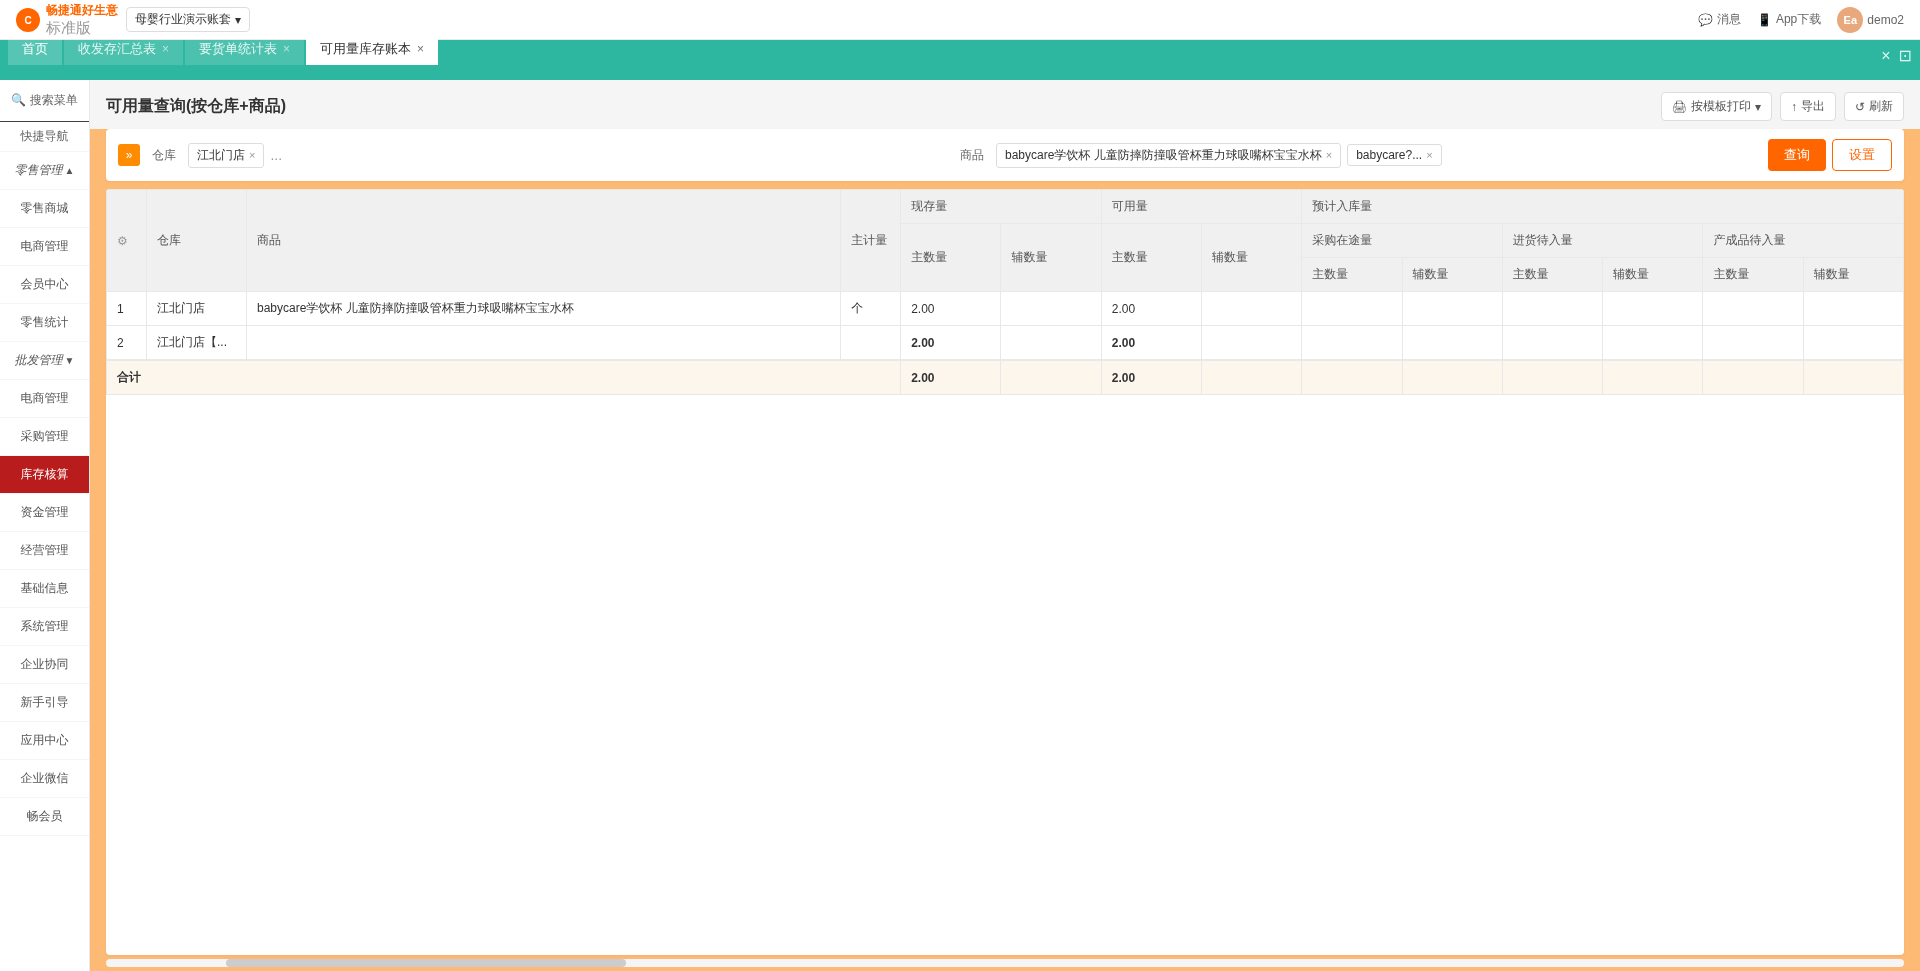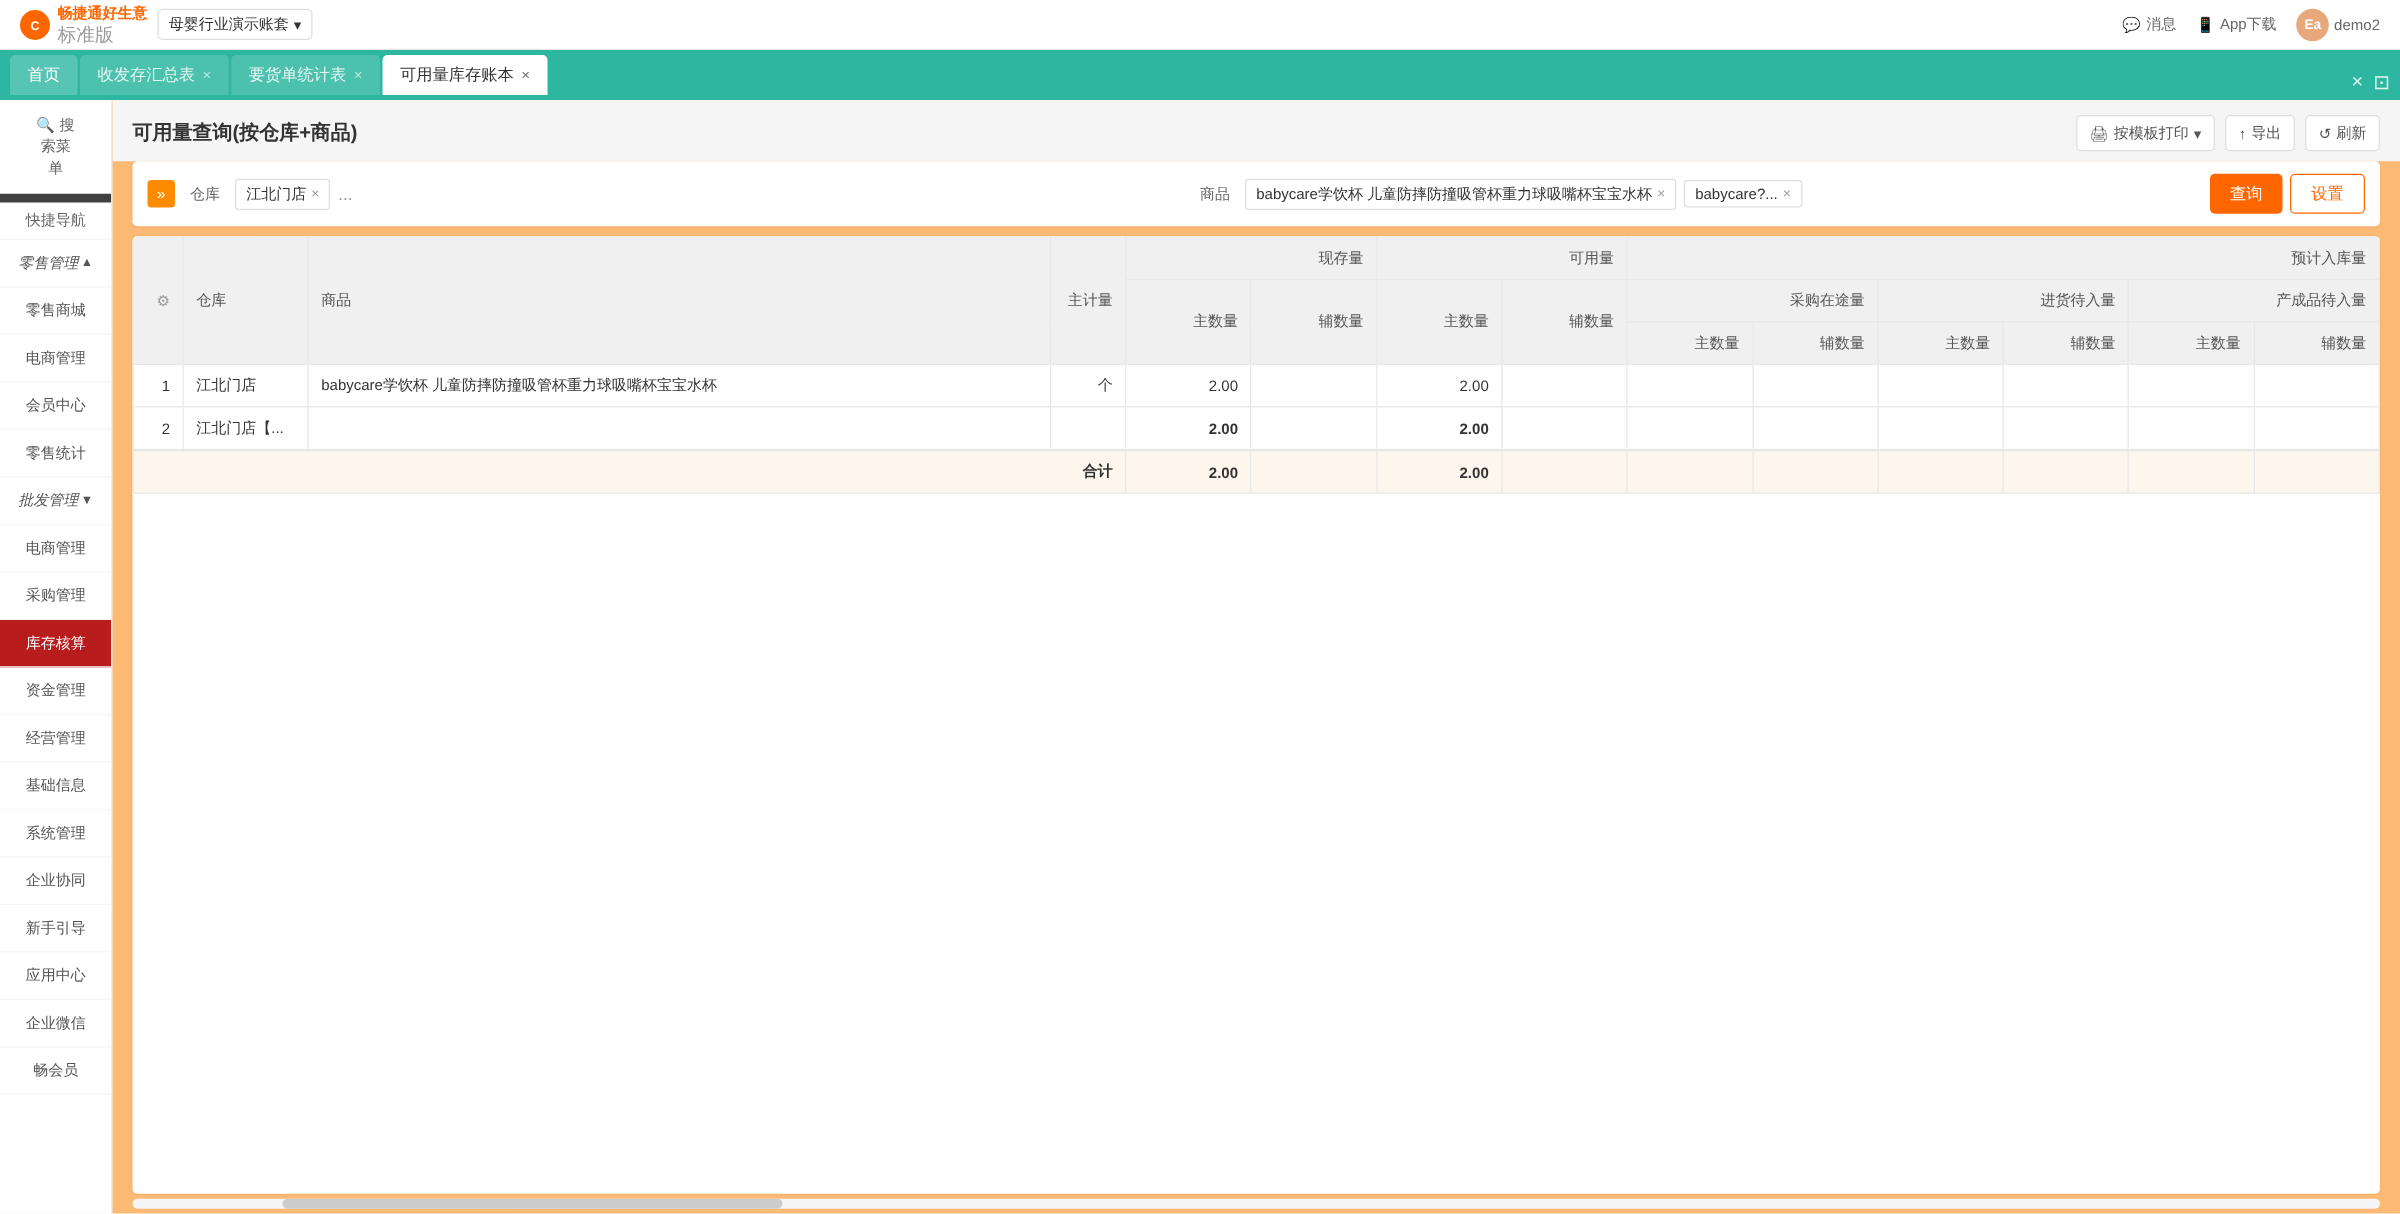--- a/index.html
+++ b/index.html
@@ -11,34 +11,34 @@
     .logo-area { display: flex; align-items: center; gap: 6px; }
     .logo-icon { width: 24px; height: 24px; background: #ff6600; border-radius: 50%; display: flex; align-items: center; justify-content: center; color: #fff; font-size: 12px; font-weight: bold; }
     .logo-text { font-size: 12px; color: #ff6600; font-weight: bold; }
     .logo-sub { font-size: 15px; color: #999; }
     .org-selector { display: flex; align-items: center; gap: 4px; border: 1px solid #ddd; border-radius: 4px; padding: 3px 8px; background: #fff; cursor: pointer; font-size: 12px; color: #333; }
     .top-bar-right { display: flex; align-items: center; gap: 16px; font-size: 12px; color: #666; }
     .top-right-item { display: flex; align-items: center; gap: 4px; cursor: pointer; }
     .avatar { width: 26px; height: 26px; border-radius: 50%; background: #e8a87c; display: flex; align-items: center; justify-content: center; color: #fff; font-size: 11px; font-weight: bold; overflow: hidden; }
 
     
-    .nav-tabs { height: 40px; background: #2db7a0; display: flex; align-items: flex-end; padding: 4px 8px; flex-shrink: 0; gap: 2px; }
+    .nav-tabs { height: 40px; background: #2db7a0; display: flex; align-items: flex-end; padding: 15px 8px; flex-shrink: 0; gap: 2px; }
     .nav-tab { height: 32px; padding: 0 14px; display: flex; align-items: center; gap: 6px; cursor: pointer; font-size: 13px; border-radius: 4px 4px 0 0; color: rgba(255,255,255,0.85); background: rgba(255,255,255,0.15); flex-shrink: 0; }
     .nav-tab.active { background: #fff; color: #333; font-weight: 500; }
     .nav-tab .close-btn { font-size: 12px; color: inherit; opacity: 0.7; }
     .nav-tab.home { background: rgba(255,255,255,0.2); color: #fff; }
     .nav-tabs-right { margin-left: auto; display: flex; align-items: center; gap: 8px; }
     .nav-ctrl-btn { color: rgba(255,255,255,0.85); cursor: pointer; font-size: 16px; }
 
     
     .main-layout { display: flex; flex: 1; overflow: hidden; }
 
     
     .sidebar { width: 90px; background: #fff; border-right: 1px solid #e8e8e8; display: flex; flex-direction: column; flex-shrink: 0; overflow-y: auto; }
-    .sidebar-search { padding: 8px 24px; border-bottom: 7px solid #404040; }
+    .sidebar-search { padding: 8px 6px; border-bottom: 1px solid #404040; }
     .sidebar-search-btn { width: 100%; background: none; border: none; color: #666; font-size: 12px; cursor: pointer; padding: 4px; text-align: center; }
     .sidebar-nav-btn { padding: 6px; text-align: center; font-size: 12px; color: #666; cursor: pointer; border-bottom: 1px solid #f5f5f5; }
     .sidebar-item { padding: 10px 6px; text-align: center; font-size: 12px; color: #555; cursor: pointer; border-bottom: 1px solid #f5f5f5; position: relative; }
     .sidebar-item.active { background: #b91c1c; color: #fff; }
     .sidebar-item.has-arrow { display: flex; align-items: center; justify-content: center; gap: 2px; font-style: italic; }
     .sidebar-arrow { font-size: 10px; }
 
     
     .content { flex: 1; display: flex; flex-direction: column; overflow: hidden; background: #fdba74; }
 
@@ -56,21 +56,21 @@
     .filter-tag { display: flex; align-items: center; gap: 4px; background: #fff; border: 1px solid #ddd; border-radius: 3px; padding: 3px 8px; font-size: 12px; color: #333; }
     .filter-tag .tag-close { color: #999; cursor: pointer; font-size: 11px; }
     .filter-ellipsis { color: #999; font-size: 14px; cursor: pointer; }
     .filter-actions { display: flex; gap: 6px; margin-left: auto; }
     .btn-query { background: #ff6600; color: #fff; border: none; border-radius: 4px; padding: 6px 16px; cursor: pointer; font-size: 13px; }
     .btn-setting { background: #fff; color: #ff6600; border: 1px solid #ff6600; border-radius: 4px; padding: 6px 16px; cursor: pointer; font-size: 13px; }
 
     
     .table-area { flex: 1; margin: 0 16px; overflow: auto; background: #fff; border-radius: 4px; box-shadow: 0 1px 3px rgba(0,0,0,0.05); display: flex; flex-direction: column; }
     table { width: 100%; border-collapse: collapse; font-size: 12px; }
-    th, td { border: 1px solid #e8e8e8; padding: 8px 10px; text-align: right; white-space: nowrap; }
+    th, td { border: 1px solid #e8e8e8; padding: 8px 10px; text-align: left; white-space: nowrap; }
     thead tr th { background: #f5f5f5; color: #555; font-weight: 500; }
     thead .header-group th { background: #f0f0f0; }
     tbody tr td { color: #333; }
     .col-no { width: 40px; }
     .col-warehouse { width: 100px; text-align: left; }
     .col-product { text-align: left; }
     .col-unit { width: 60px; }
     .settings-icon { color: #999; cursor: pointer; }
 
     

